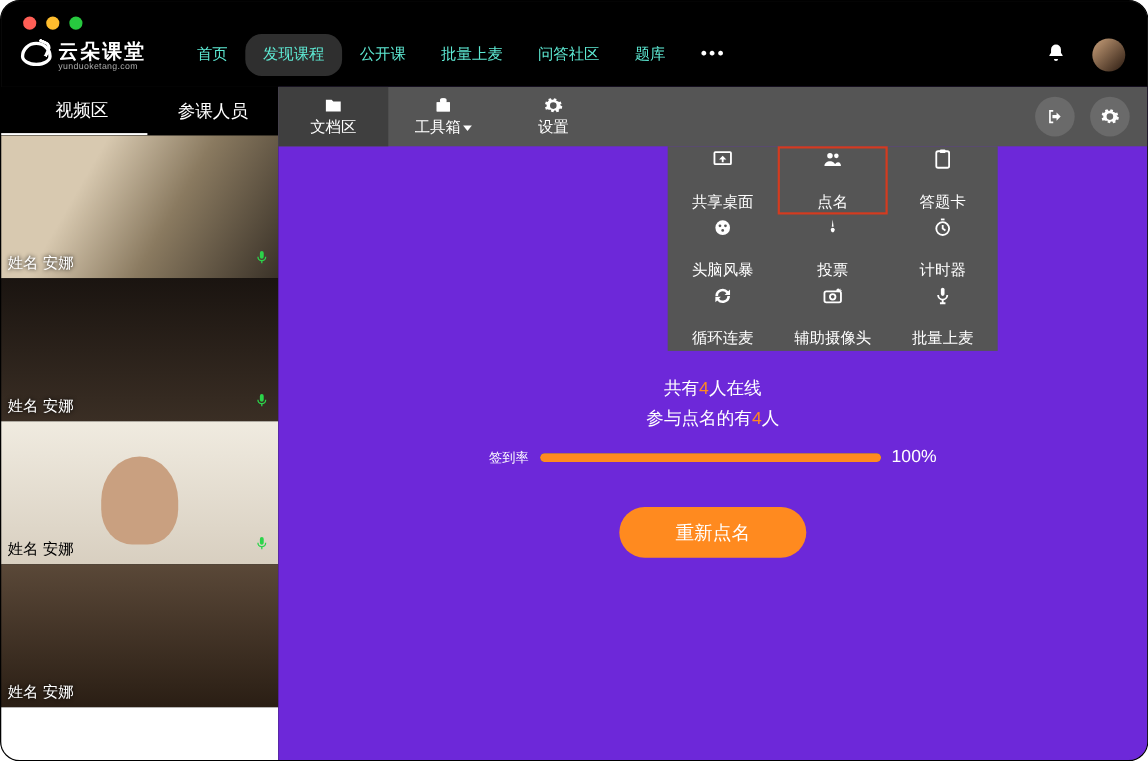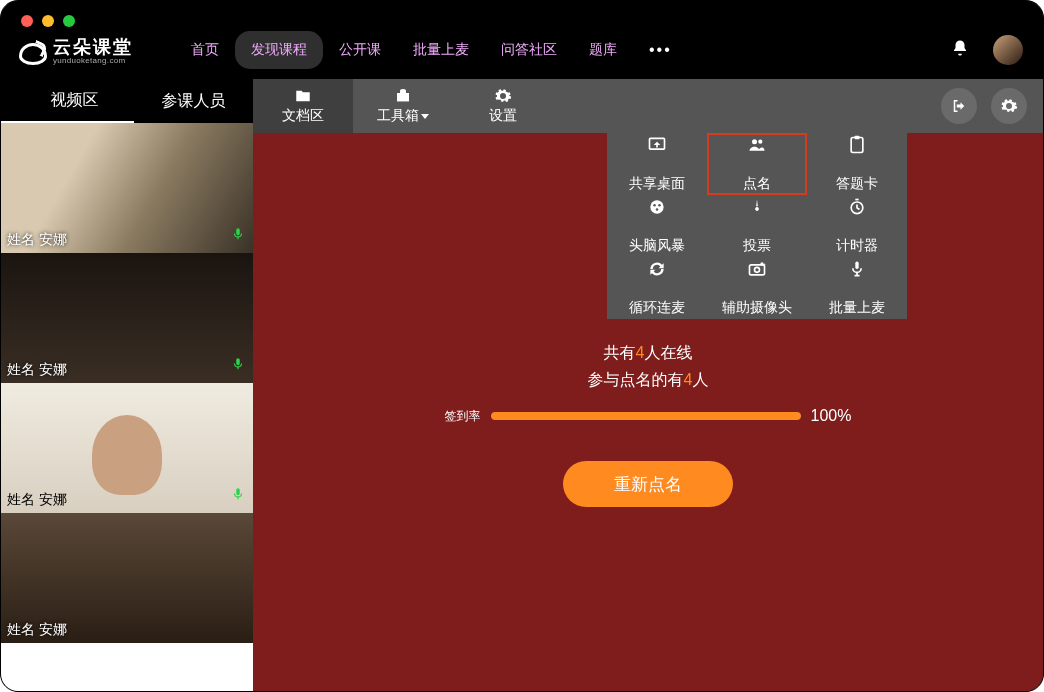--- a/index.html
+++ b/index.html
@@ -20,27 +20,27 @@
   .tl-max { background: #27c93f; }
   .topbar {
     height: 78px;
     background: #000;
     display: flex;
     align-items: flex-end;
     padding: 0 18px 10px 18px;
     color: #fff;
     position: relative;
   }
-  .logo { display: flex; align-items: flex-end; margin-right: 42px; padding-bottom: 4px;}
+  .logo { display: flex; align-items: flex-start; margin-right: 30px; padding-bottom: 4px;}
   .logo-cloud { width: 28px; height: 22px; border: 3px solid #fff; border-radius: 50% 50% 50% 50% / 60% 60% 40% 40%; position: relative; margin-right: 6px; }
   .logo-cloud::after{ content:""; position:absolute; right:-2px; top:-4px; width:10px; height:10px; border:3px solid #fff; border-left:none; border-bottom:none; border-radius:0 50% 0 0; transform:rotate(25deg);}
   .logo-text { font-size: 18px; font-weight: bold; letter-spacing: 2px; line-height:1;}
   .logo-sub { font-size: 8px; color: #aaa; letter-spacing: 0.3px; }
   .nav { display: flex; align-items: center; gap: 0; }
-  .nav-item { padding: 10px 16px; font-size: 14px; color: #f0abfc; cursor: pointer; }
+  .nav-item { padding: 10px 16px; font-size: 14px; color: #5eead4; cursor: pointer; }
   .nav-item.active { background: #2f2f2f; border-radius: 15px; }
   .nav-more { padding: 10px 16px; color:#fff; letter-spacing:2px;}
   .top-right { position: absolute; right: 20px; bottom: 14px; display: flex; align-items: center; gap: 24px; }
   .bell { width: 18px; height: 18px; }
   .avatar { width: 30px; height: 30px; border-radius: 50%; background: linear-gradient(135deg,#c9a07a,#2a1a10); }
   .body { display: flex; height: calc(100% - 78px); }
   .left { width: 252px; background: #000; display: flex; flex-direction: column; }
   .left-tabs { display: flex; height: 44px; background:#000; }
   .left-tab { flex:1; color:#fff; font-size:16px; display:flex; align-items:center; justify-content:center; cursor:pointer;}
   .left-tab.active { background:#000; border-bottom:2px solid #fff;padding-left:14px;}
@@ -48,21 +48,21 @@
   .vid { position:relative; width:100%; height:130px; background:#333; overflow:hidden;}
   .vid1 { background: linear-gradient(120deg,#d8c9b0 30%,#8a7a60 60%,#3a3228);}
   .vid2 { background: linear-gradient(180deg,#1a1410 0%,#3a2e24 100%);}
   .vid3 { background: linear-gradient(180deg,#f0ebe0 0%,#d8cfc0 100%);}
   .vid4 { background: linear-gradient(180deg,#5a4838 0%,#2a1e14 100%);}
   .vid5 { background: #fff;}
   .head-sil { position:absolute; left:50%; top:55%; transform:translate(-50%,-50%); width:70px; height:80px; background:#c9a080; border-radius:50% 50% 40% 40%;}
   .vid-label { position:absolute; left:6px; bottom:4px; color:#fff; font-size:14px; text-shadow:0 0 4px #000; }
   .mic { position:absolute; right:8px; bottom:8px; width:14px; height:18px; }
   .mic svg { fill:#2bd44a; }
-  .main { flex:1; background:#7f1d1d; display:flex; flex-direction:column; position:relative;}
+  .main { flex:1; background:#6d28d9; display:flex; flex-direction:column; position:relative;}
   .toolbar { height:54px; background:#555; display:flex; align-items:center; }
   .tool-tab { width:100px; height:54px; display:flex; flex-direction:column; align-items:center; justify-content:center; color:#fff; gap:2px; cursor:pointer; font-size:14px;}
   .tool-tab svg{ width:22px; height:18px; fill:#fff;}
   .tool-tab.dark { background:#3f3f3f; }
   .tool-right { margin-left:auto; display:flex; gap:14px; padding-right:16px;}
   .circ-btn { width:36px; height:36px; border-radius:50%; background:#6a6a6a; display:flex; align-items:center; justify-content:center; cursor:pointer;}
   .circ-btn svg{ width:18px; height:18px; fill:#fff;}
   .dropdown { position:absolute; left:354px; top:54px; background:#555; width:300px; display:grid; grid-template-columns:repeat(3,1fr); z-index:5;}
   .dd-item { height:62px; display:flex; flex-direction:column; align-items:center; justify-content:center; color:#fff; font-size:14px; gap:20px; cursor:pointer;}
   .dd-item svg{ width:22px; height:20px; fill:#fff;}

